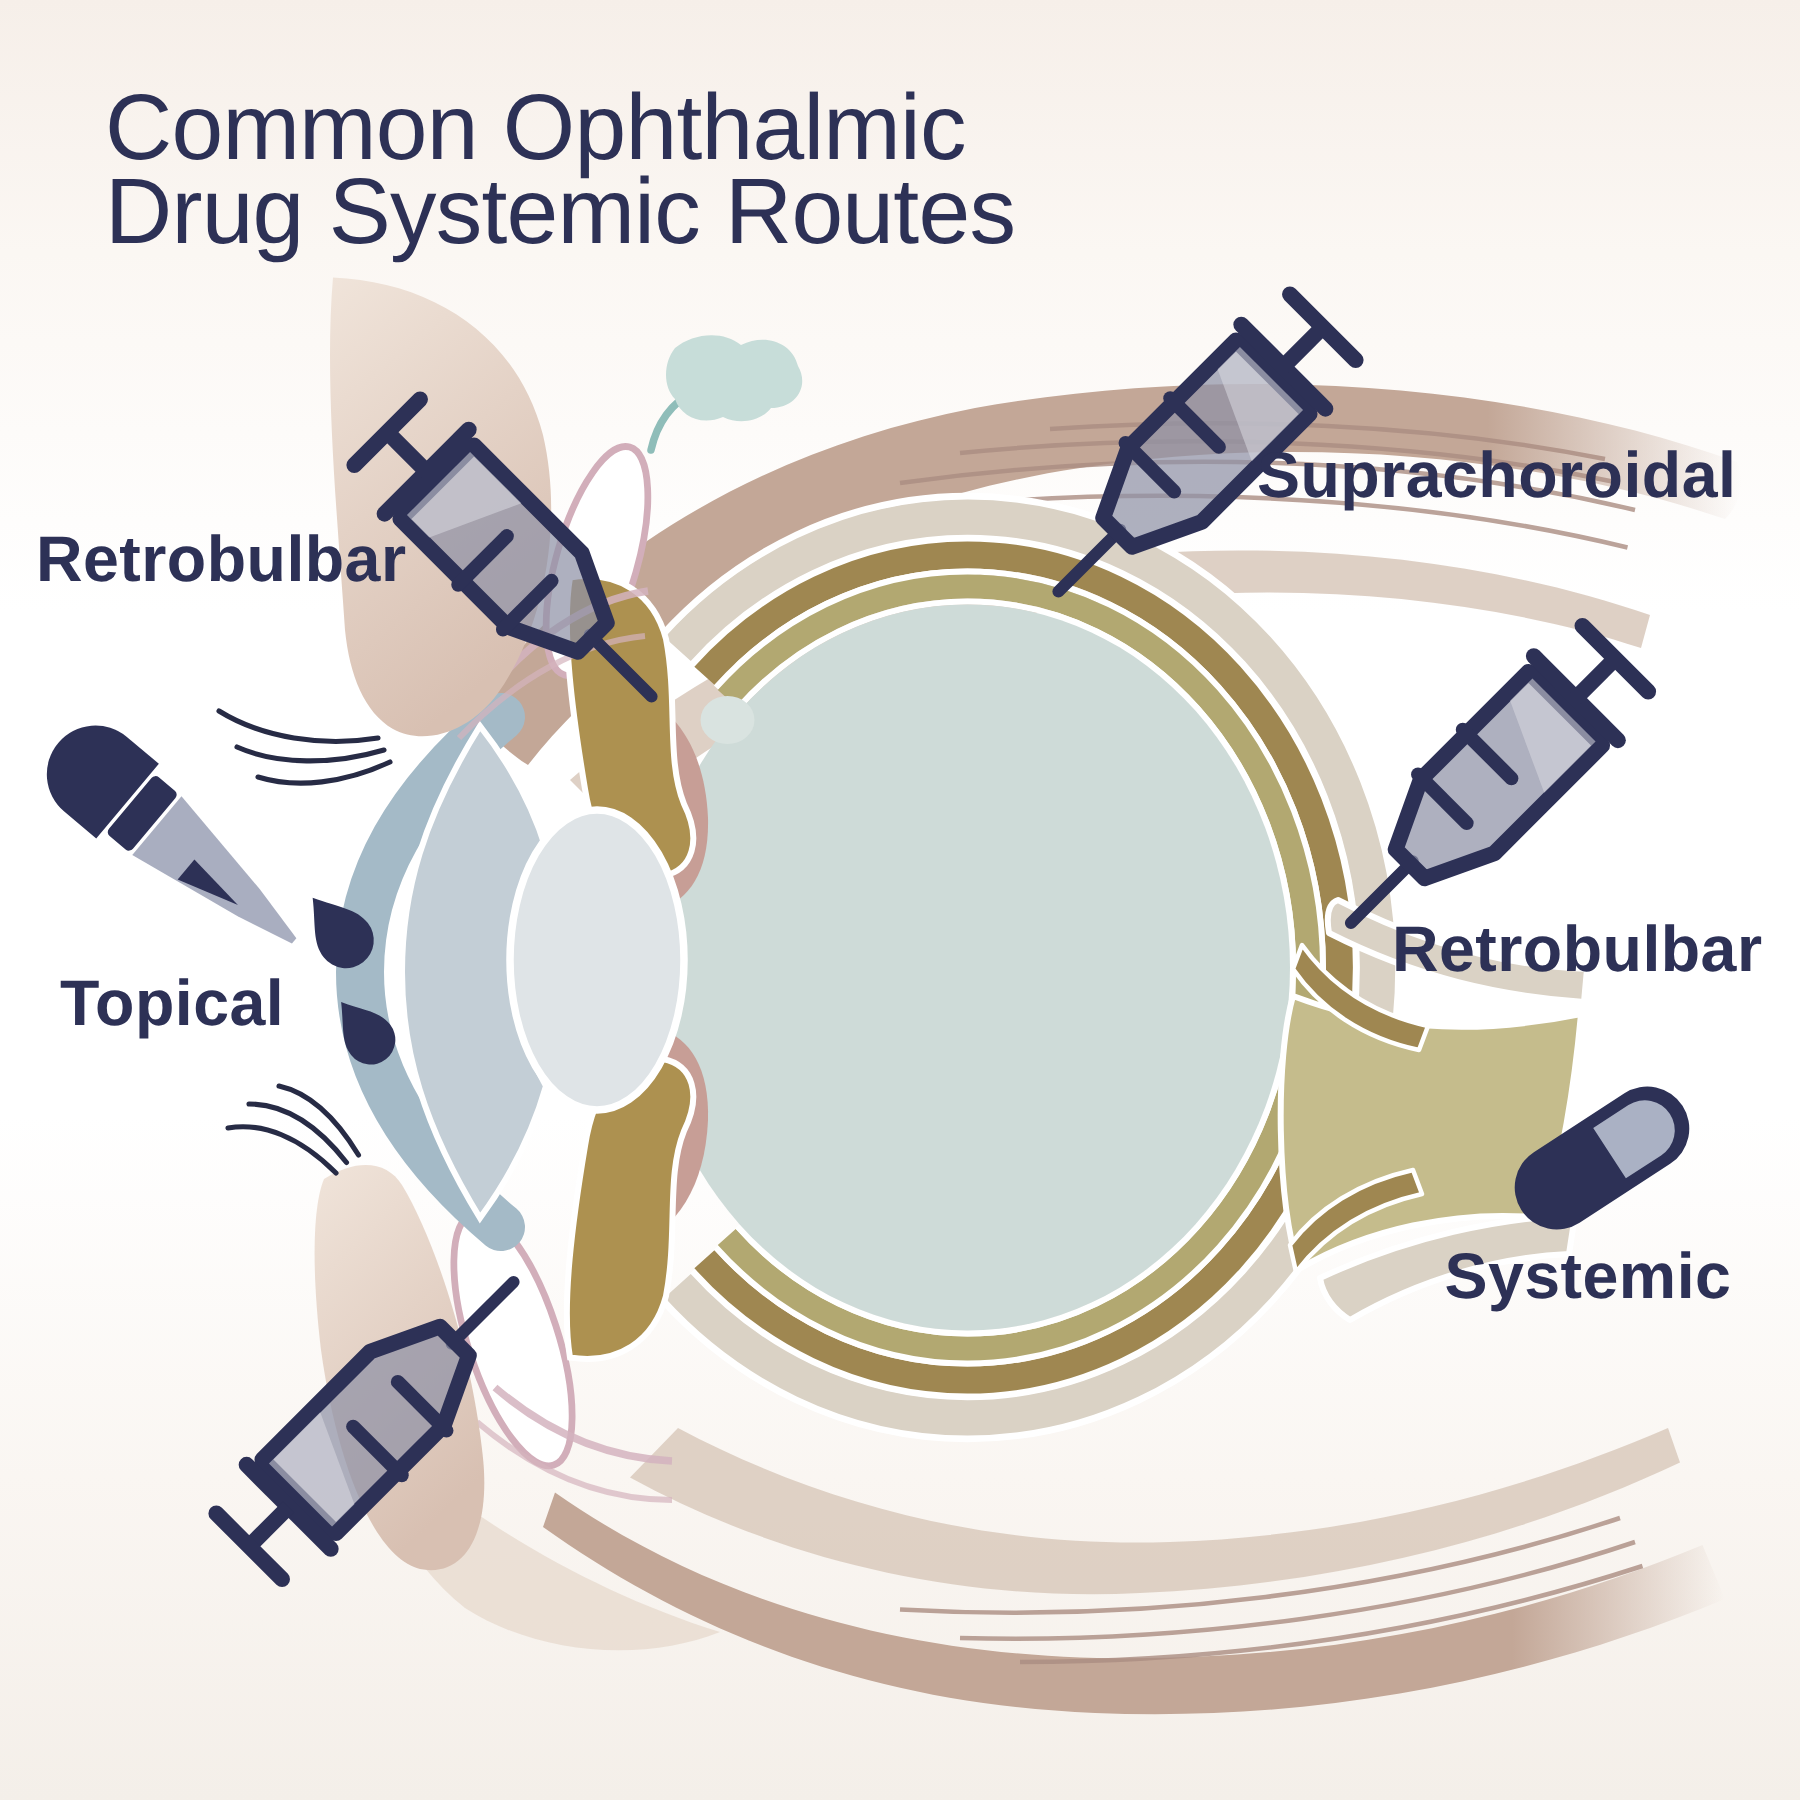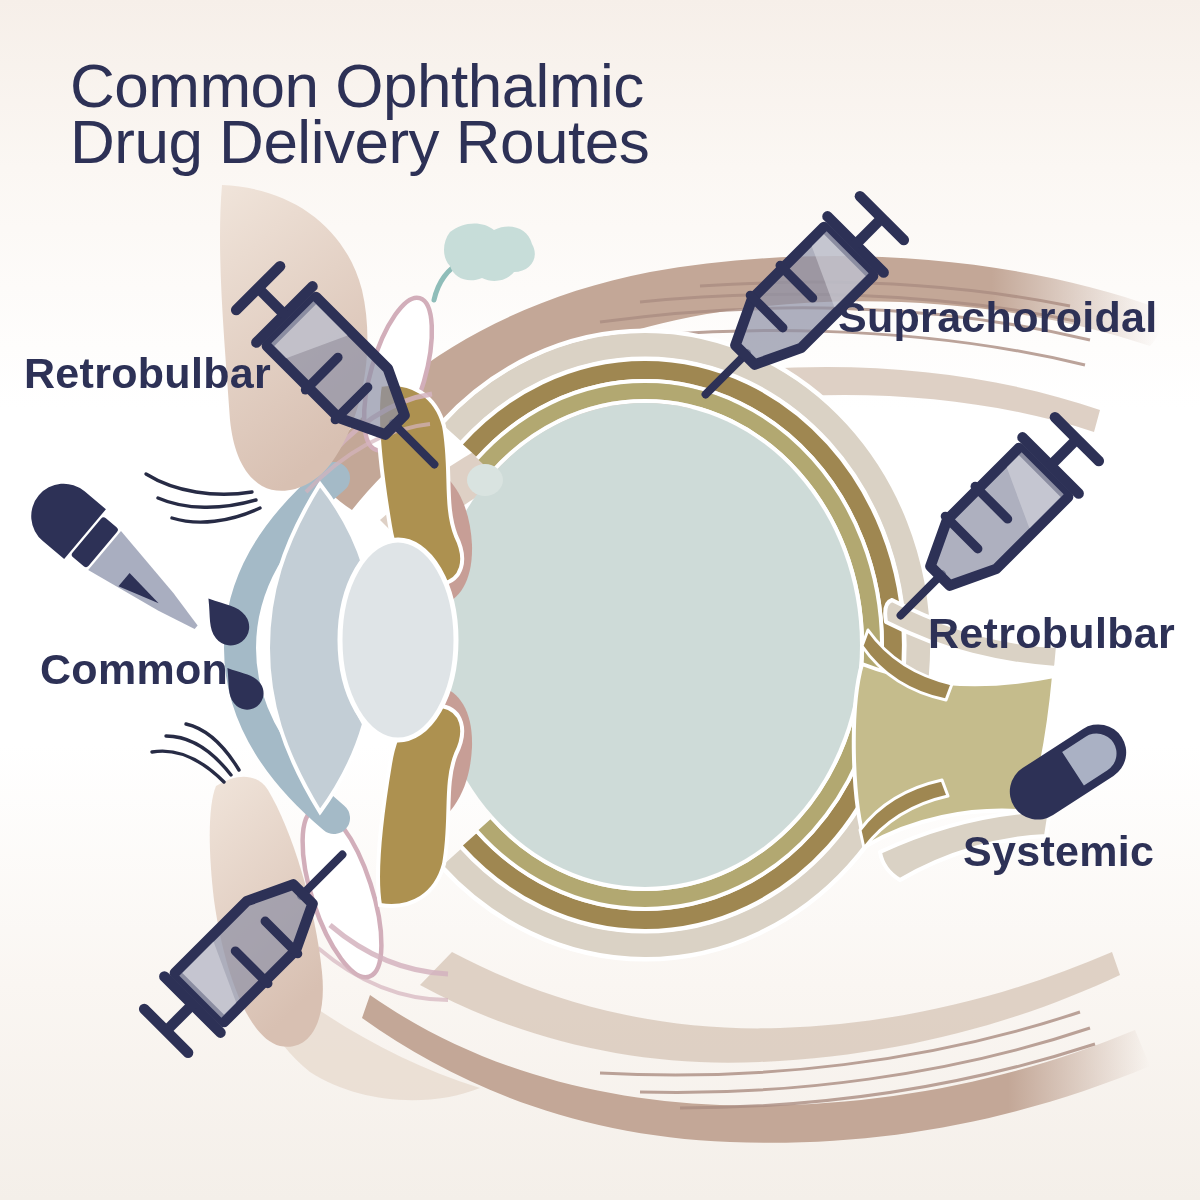--- a/index.html
+++ b/index.html
@@ -187,21 +187,21 @@
     <use href="#drop" transform="translate(243,688) rotate(-38) scale(0.55)" fill="#2d3156"></use>
 
     <g transform="translate(1068,772) rotate(-33)">
       <rect x="-64" y="-28" width="128" height="56" rx="28" fill="#2d3156"></rect>
       <path d="M 6,-20 L 34,-20 A 20 20 0 0 1 34,20 L 6,20 Z" fill="#aab1c4"></path>
     </g>
   </svg>
 
   <h1 class="page-title">
     <span>Common Ophthalmic</span>
-    <span>Drug Delivery Routes</span>
+    <span>Drug Systemic Routes</span>
   </h1>
 
   <div class="route-label lab-intravitreal">Retrobulbar</div>
   <div class="route-label lab-suprachoroidal">Suprachoroidal</div>
-  <div class="route-label lab-topical">Common</div>
+  <div class="route-label lab-topical">Topical</div>
   <div class="route-label lab-retrobulbar">Retrobulbar</div>
   <div class="route-label lab-systemic">Systemic</div>
 </div>
 
 </body></html>

